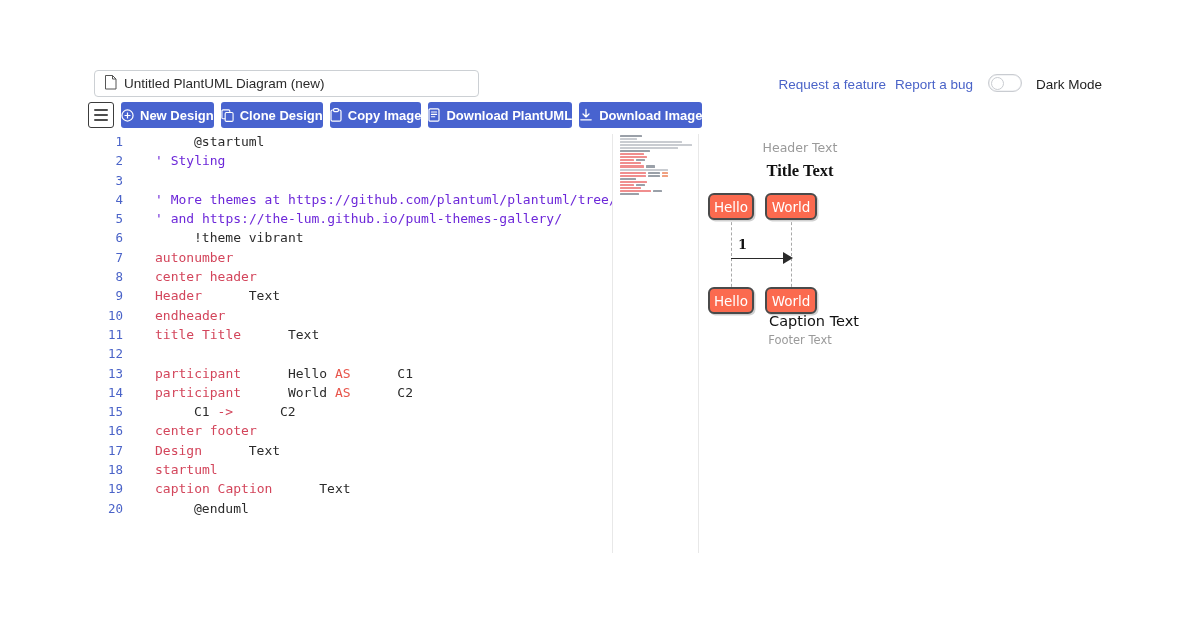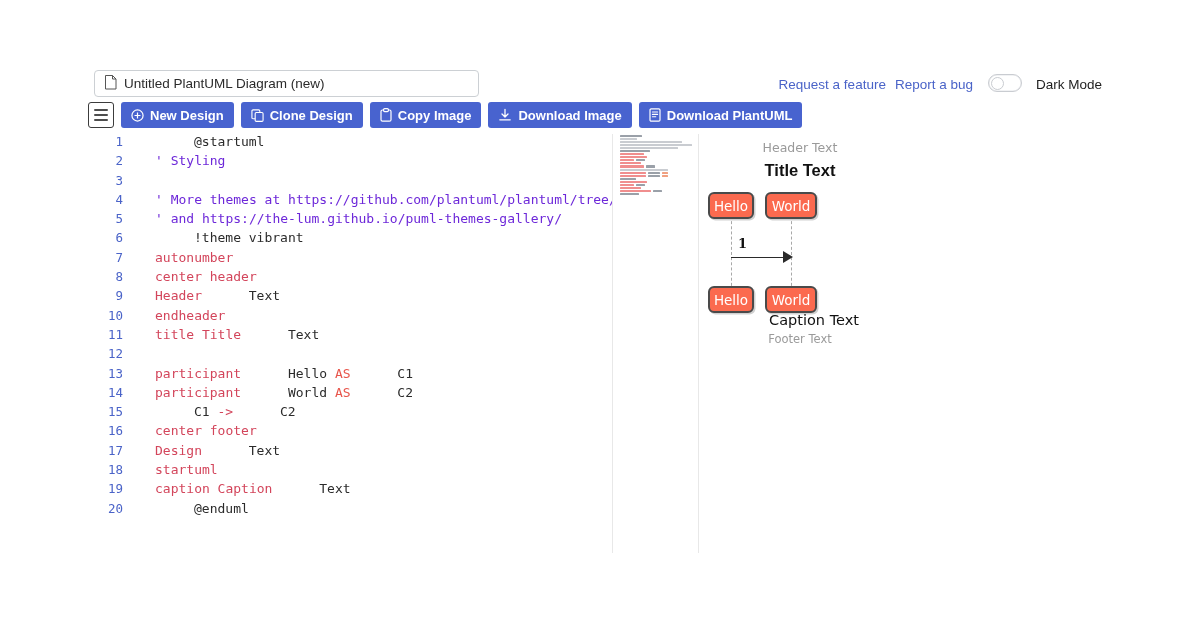--- a/index.html
+++ b/index.html
@@ -56,21 +56,21 @@
     display: flex; flex-direction: column;
     align-items: center; justify-content: center; gap: 3px;
   }
   .hamburger span { display: block; width: 14px; height: 2px; background: #4d4d4d; border-radius: 1px; }
 
   .btn {
     height: 26px;
     background: #4863cf; border: none; border-radius: 3px;
     color: #fff; font-size: 13px; font-weight: bold;
     display: flex; align-items: center; gap: 6px;
-    padding: 0 10px; white-space: nowrap;
+    padding: 0 0; white-space: nowrap;
     font-family: "Liberation Sans", sans-serif;
   }
   .btn svg { display: block; flex: 0 0 auto; }
 
   
   .editor {
     position: absolute; left: 88px; top: 134px;
     width: 525px; height: 419px;
     background: #fff;
     overflow: hidden;
@@ -114,21 +114,21 @@
     position: absolute; left: 700px; top: 134px;
     width: 200px; height: 419px; background: #fff;
   }
   .hdr-text {
     text-align: center; font-size: 12.5px; color: #9a9a9a;
     font-family: "DejaVu Sans", sans-serif;
     margin-top: 6px;
   }
   .ttl-text {
     text-align: center; font-size: 16.5px; font-weight: bold; color: #111;
-    font-family: Liberation Sans, sans-serif;
+    font-family: Liberation Serif, serif;
     margin-top: 6px;
   }
   .seq { position: relative; width: 200px; height: 130px; margin-top: 6px; }
   .lifeline {
     position: absolute; width: 0; border-left: 1px dashed #a8a8a8;
     top: 30px; height: 75px;
   }
   #ll-1 { left: 31px; }
   #ll-2 { left: 91px; }
   .pbox {
@@ -229,37 +229,37 @@
         <svg width="12" height="14" viewBox="0 0 12 14">
           <rect x="1" y="2" width="10" height="11.2" rx="1.5" fill="none" stroke="#fff" stroke-width="1.2"></rect>
           <rect x="3.6" y="0.6" width="4.8" height="3" rx="1" fill="#4863cf" stroke="#fff" stroke-width="1.2"></rect>
         </svg>
       </span>
       <span>Copy Image</span>
     </button>
 
     <button class="btn">
       <span>
+        <svg width="12" height="14" viewBox="0 0 12 14">
+          <rect x="1" y="0.8" width="10" height="12.4" rx="1.2" fill="none" stroke="#fff" stroke-width="1.2"></rect>
+          <path d="M3.4 4 h5.2 M3.4 6.4 h5.2 M3.4 8.8 h3.4" stroke="#fff" stroke-width="1.1" stroke-linecap="round"></path>
+        </svg>
+      </span>
+      <span>Download PlantUML</span>
+    </button>
+
+    <button class="btn">
+      <span>
         <svg width="14" height="14" viewBox="0 0 14 14">
           <path d="M7 1.5 v7 M4 6 l3 3 3-3" fill="none" stroke="#fff" stroke-width="1.3" stroke-linecap="round" stroke-linejoin="round"></path>
           <path d="M1.8 11.8 h10.4" stroke="#fff" stroke-width="1.3" stroke-linecap="round"></path>
         </svg>
       </span>
       <span>Download Image</span>
     </button>
-
-    <button class="btn">
-      <span>
-        <svg width="12" height="14" viewBox="0 0 12 14">
-          <rect x="1" y="0.8" width="10" height="12.4" rx="1.2" fill="none" stroke="#fff" stroke-width="1.2"></rect>
-          <path d="M3.4 4 h5.2 M3.4 6.4 h5.2 M3.4 8.8 h3.4" stroke="#fff" stroke-width="1.1" stroke-linecap="round"></path>
-        </svg>
-      </span>
-      <span>Download PlantUML</span>
-    </button>
   </div>
 
   <div class="editor" id="editor">
       <div class="code-row">
         <div class="ln">1</div>
         <div class="src"><span class="plain">@startuml</span></div>
       </div>
       <div class="code-row">
         <div class="ln">2</div>
         <div class="src"><span class="cmt">' Styling</span></div>

